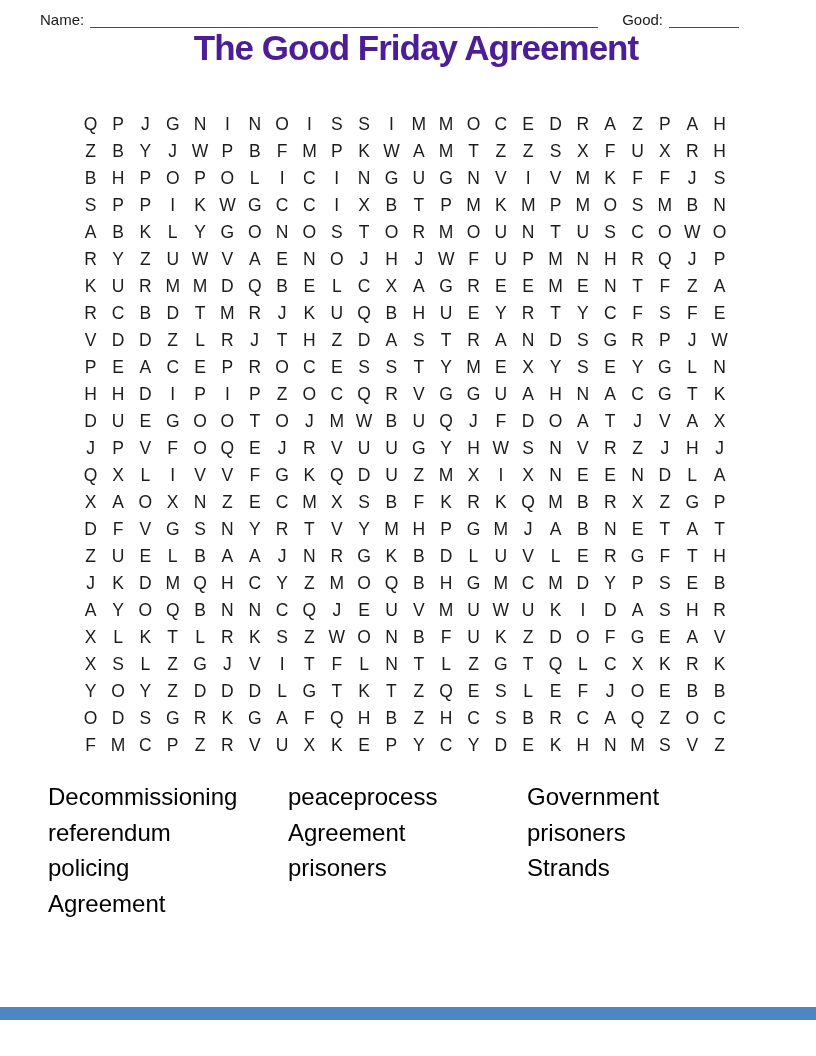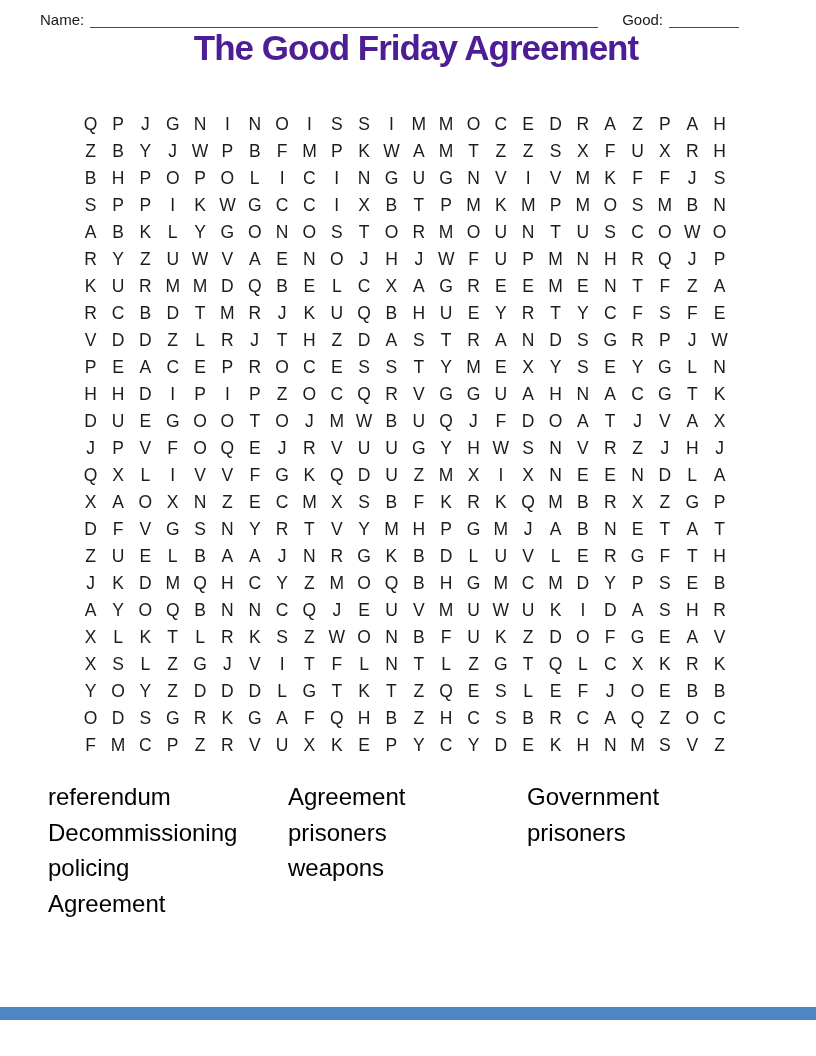--- a/index.html
+++ b/index.html
@@ -640,31 +640,32 @@
       <span class="cell">H</span>
       <span class="cell">N</span>
       <span class="cell">M</span>
       <span class="cell">S</span>
       <span class="cell">V</span>
       <span class="cell">Z</span>
     </div>
 
   <div class="words" id="words">
       <div class="word-col" style="left: 48px;">
+        <div class="word">Decommissioning</div>
         <div class="word">referendum</div>
-        <div class="word">Decommissioning</div>
         <div class="word">policing</div>
         <div class="word">Agreement</div>
       </div>
       <div class="word-col" style="left: 288px;">
+        <div class="word">peaceprocess</div>
         <div class="word">Agreement</div>
         <div class="word">prisoners</div>
-        <div class="word">weapons</div>
       </div>
       <div class="word-col" style="left: 527px;">
         <div class="word">Government</div>
         <div class="word">prisoners</div>
+        <div class="word">Strands</div>
       </div>
     </div>
 
   <div class="footer-bar" id="footerBar" style="background: rgb(78, 134, 196);"></div>
 
 </div>
 
 </body></html>

